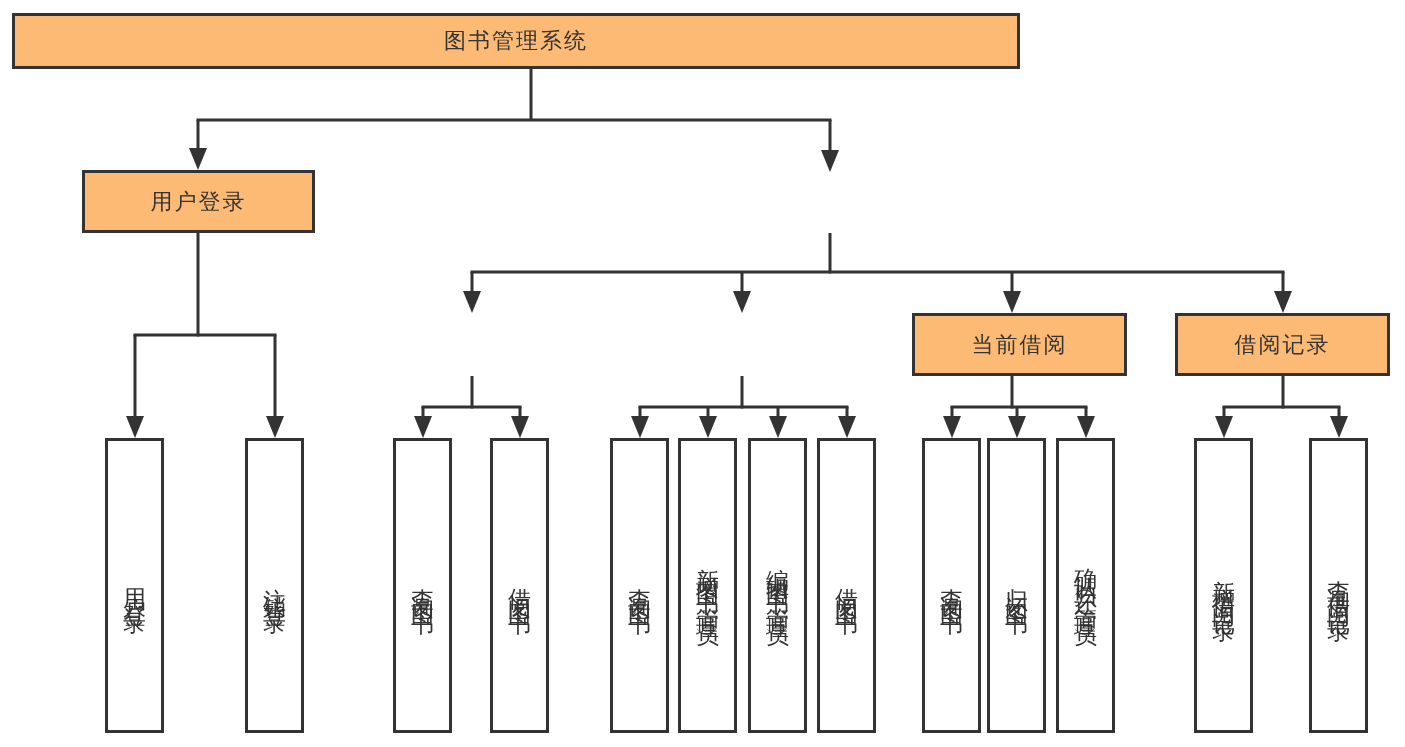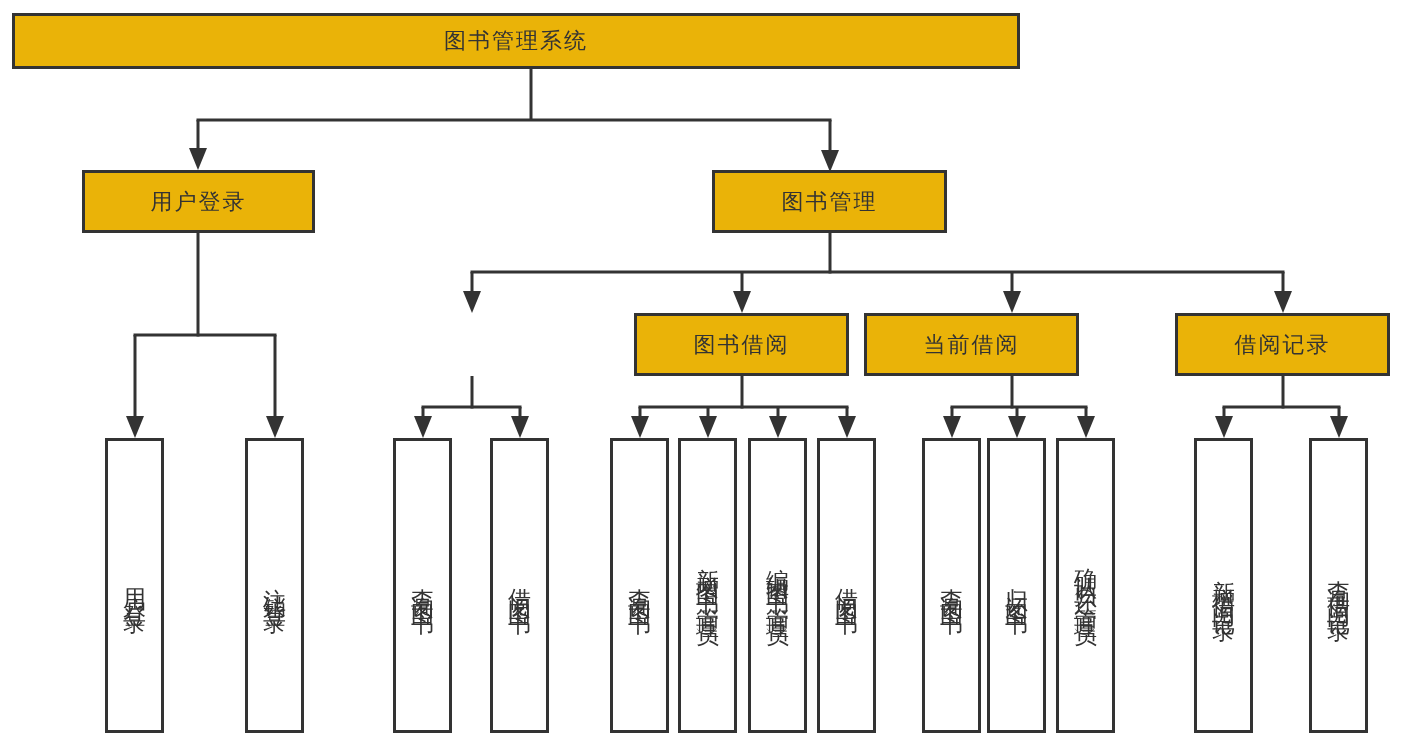--- a/index.html
+++ b/index.html
@@ -20,21 +20,21 @@
     position: absolute;
     left: 0;
     top: 0;
     width: 1405px;
     height: 747px;
   }
   .node {
     position: absolute;
     box-sizing: border-box;
     border: 3px solid #333333;
-    background: #eab308;
+    background: #fdba74;
     display: flex;
     align-items: center;
     justify-content: center;
   }
   .h-label {
     font-size: 22px;
     letter-spacing: 2px;
     color: #333333;
     white-space: nowrap;
   }
@@ -140,28 +140,22 @@
     </g>
   </svg>
 
   <div class="node" style="left:12px; top:13px; width:1008px; height:56px;">
     <span class="h-label">图书管理系统</span>
   </div>
 
   <div class="node" style="left:82px; top:170px; width:233px; height:63px;">
     <span class="h-label">用户登录</span>
   </div>
-  <div class="node" style="left:712px; top:170px; width:235px; height:63px;">
-    <span class="h-label">图书管理</span>
-  </div>
-
-  <div class="node" style="left:634px; top:313px; width:215px; height:63px;">
-    <span class="h-label">图书借阅</span>
-  </div>
-  <div class="node" style="left:864px; top:313px; width:215px; height:63px;">
+
+  <div class="node" style="left:912px; top:313px; width:215px; height:63px;">
     <span class="h-label">当前借阅</span>
   </div>
   <div class="node" style="left:1175px; top:313px; width:215px; height:63px;">
     <span class="h-label">借阅记录</span>
   </div>
 
   <div class="leaf" style="left:105px;">
     <span class="v-label">用户登录</span>
   </div>
   <div class="leaf" style="left:245px;">

